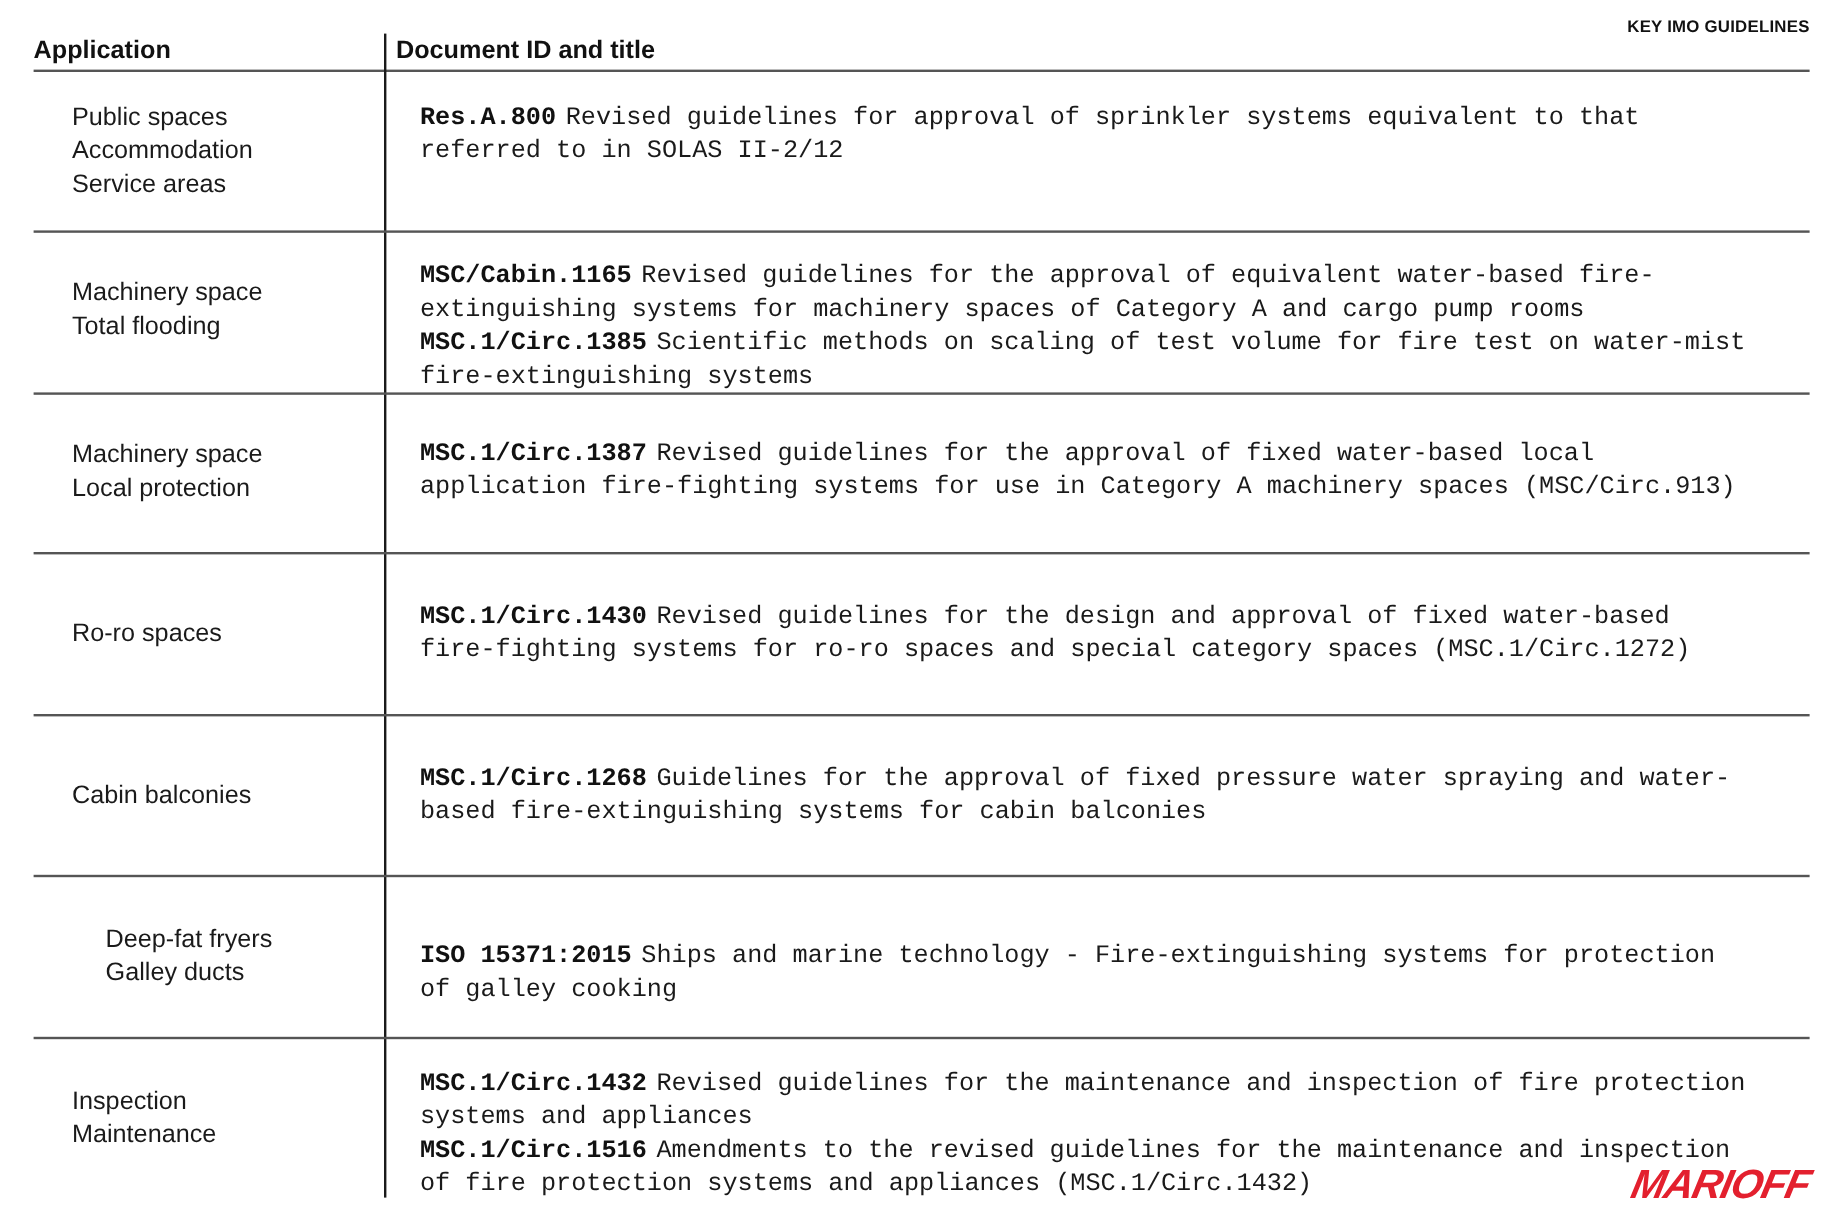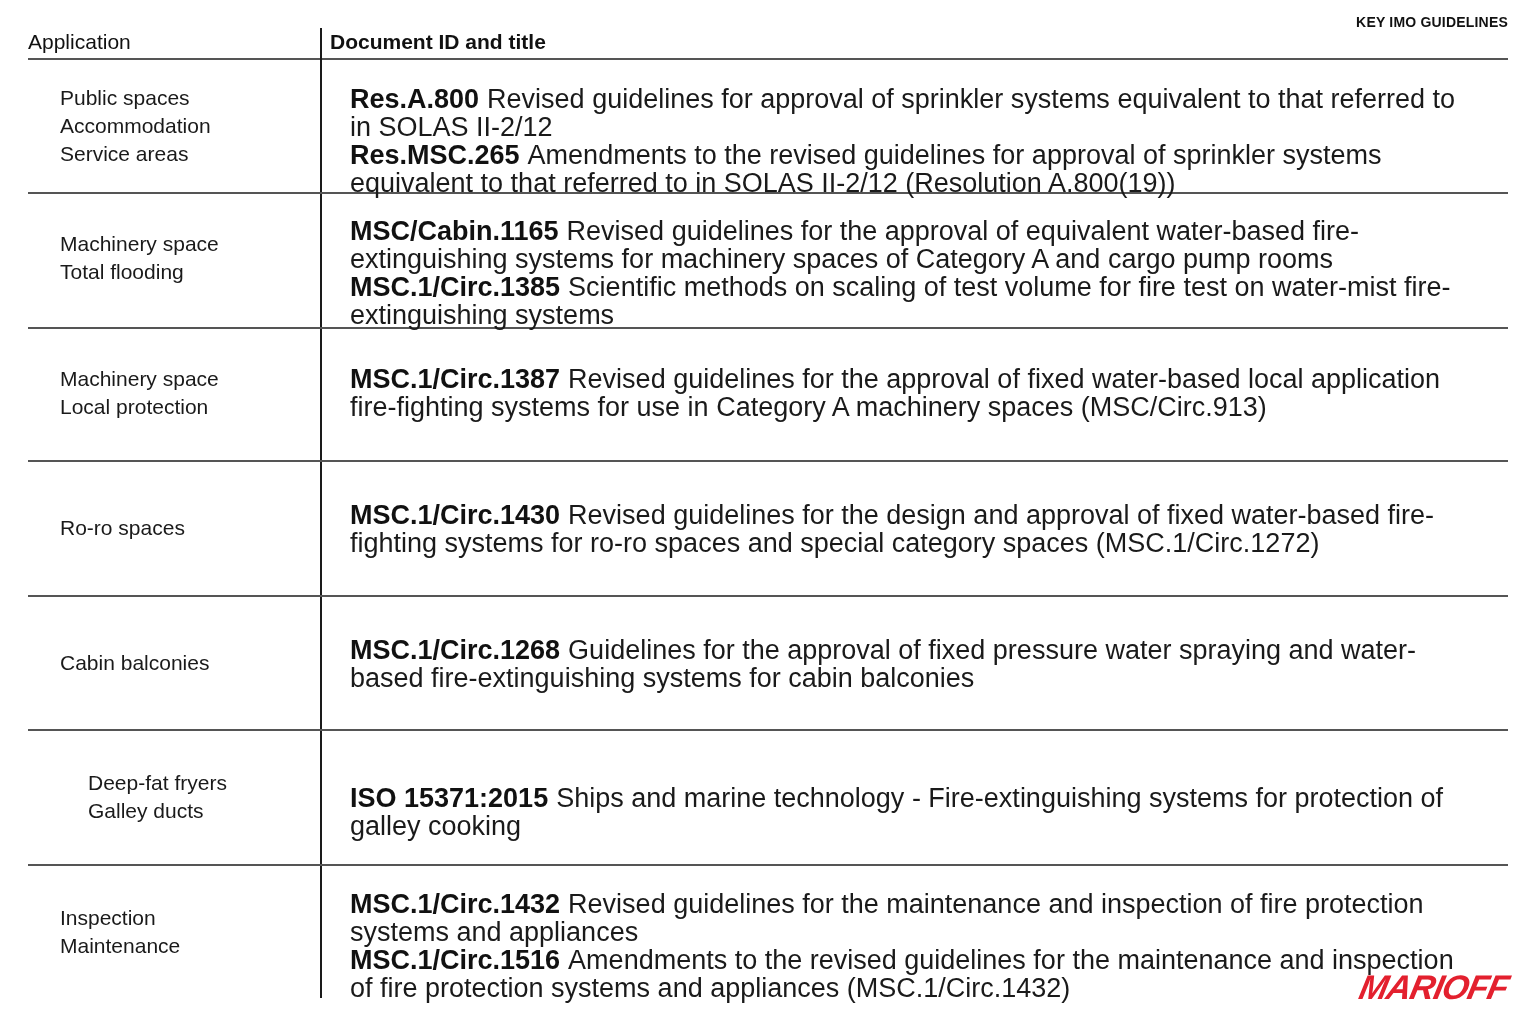--- a/index.html
+++ b/index.html
@@ -38,21 +38,21 @@
       top: 0;
       width: 1480px;
       height: 58px;
       border-bottom: 2px solid #555;
     }
     .header .col-app {
       position: absolute;
       left: 0;
       top: 30px;
       font-size: 21px;
-      font-weight: normal;
+      font-weight: bold;
       color: #111;
     }
     .header .col-doc {
       position: absolute;
       left: 302px;
       top: 30px;
       font-size: 21px;
       font-weight: bold;
       color: #111;
       text-align: right;
@@ -76,23 +76,24 @@
       width: 260px;
       font-size: 21px;
       line-height: 28px;
       color: #1a1a1a;
     }
     .app-line { display: block; white-space: nowrap; }
     .doc-cell {
       position: absolute;
       left: 322px;
       width: 1110px;
-      font-size: 27px;
+      font-size: 21px;
       line-height: 28px;
       color: #1a1a1a;
+      font-family: Liberation Mono, monospace;
     }
     .doc-entry { display: block; }
     .doc-id { font-weight: bold; color: #111; margin-right: 8px; }
     .logo {
       position: absolute;
       right: 28px;
       bottom: 20px;
       font-family: "Liberation Sans", sans-serif;
       font-weight: bold;
       font-style: italic;
@@ -119,23 +120,20 @@
   <div class="row" style="top:0;height:134px;">
     <div class="app-cell" style="top:26px;">
       <span class="app-line">Public spaces</span>
       <span class="app-line">Accommodation</span>
       <span class="app-line">Service areas</span>
     </div>
     <div class="doc-cell" style="top:27px;">
       <span class="doc-entry">
         <span class="doc-id">Res.A.800</span><span>Revised guidelines for approval of sprinkler systems equivalent to that referred to in SOLAS II-2/12</span>
       </span>
-      <span class="doc-entry">
-        <span class="doc-id">Res.MSC.265</span><span>Amendments to the revised guidelines for approval of sprinkler systems equivalent to that referred to in SOLAS II-2/12 (Resolution A.800(19))</span>
-      </span>
     </div>
   </div>
 
   <div class="row" style="top:134px;height:135px;">
     <div class="app-cell" style="top:38px;">
       <span class="app-line">Machinery space</span>
       <span class="app-line">Total flooding</span>
     </div>
     <div class="doc-cell" style="top:25px;">
       <span class="doc-entry">

